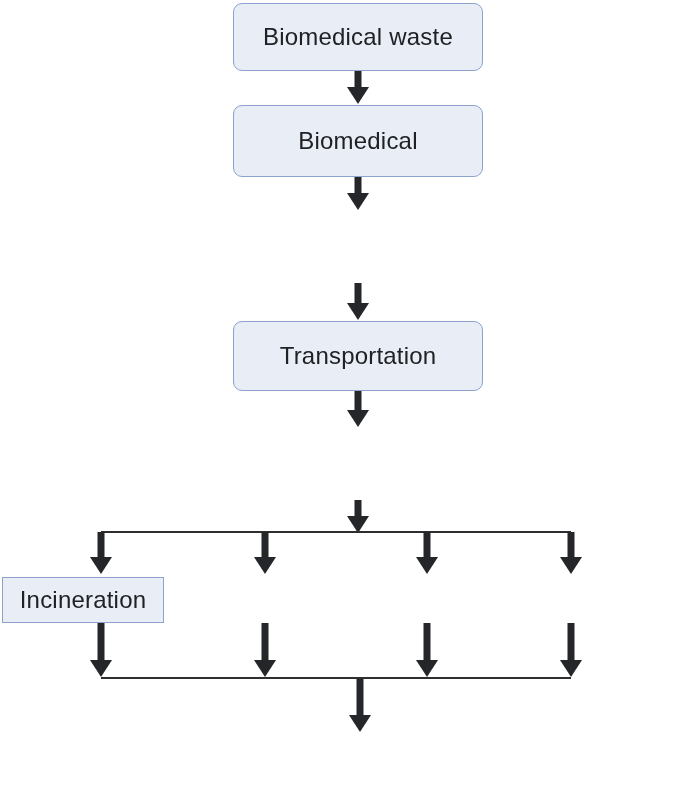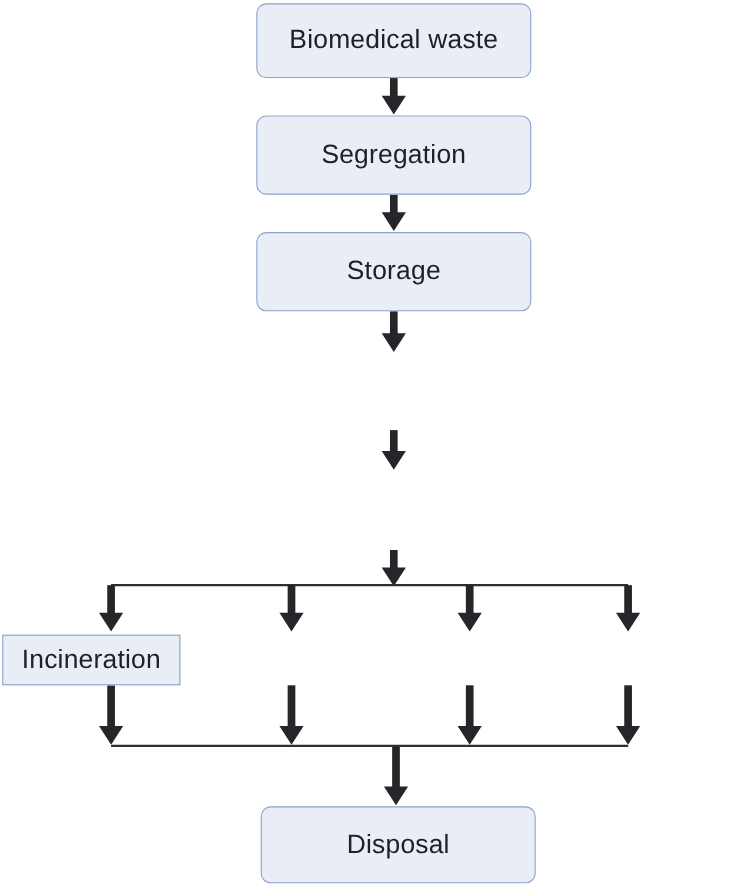--- a/index.html
+++ b/index.html
@@ -103,26 +103,25 @@
     <path class="thinline" d="M101 678 H571"></path>
 
     <g>
       <rect class="shaft" x="356.5" y="679" width="7" height="37"></rect>
       <polygon class="head" points="349,715 371,715 360,732"></polygon>
     </g>
   </svg>
 
   <div class="node" style="left:233px;top:3px;width:250px;height:68px">Biomedical waste</div>
 
-  <div class="node" style="left:233px;top:105px;width:250px;height:72px">Segregation</div>
+  <div class="node" style="left:233px;top:105px;width:250px;height:72px">Biomedical</div>
 
-  <div class="node" style="left:233px;top:211px;width:250px;height:72px">Storage</div>
 
+  <div class="node" style="left:233px;top:321px;width:250px;height:70px">Transportation</div>
 
 
   <div class="node small" style="left:2px;top:577px;width:162px;height:46px">Incineration</div>
 
 
 
 
-  <div class="node" style="left:237px;top:733px;width:250px;height:70px">Disposal</div>
 
 </div>
 
 </body></html>

